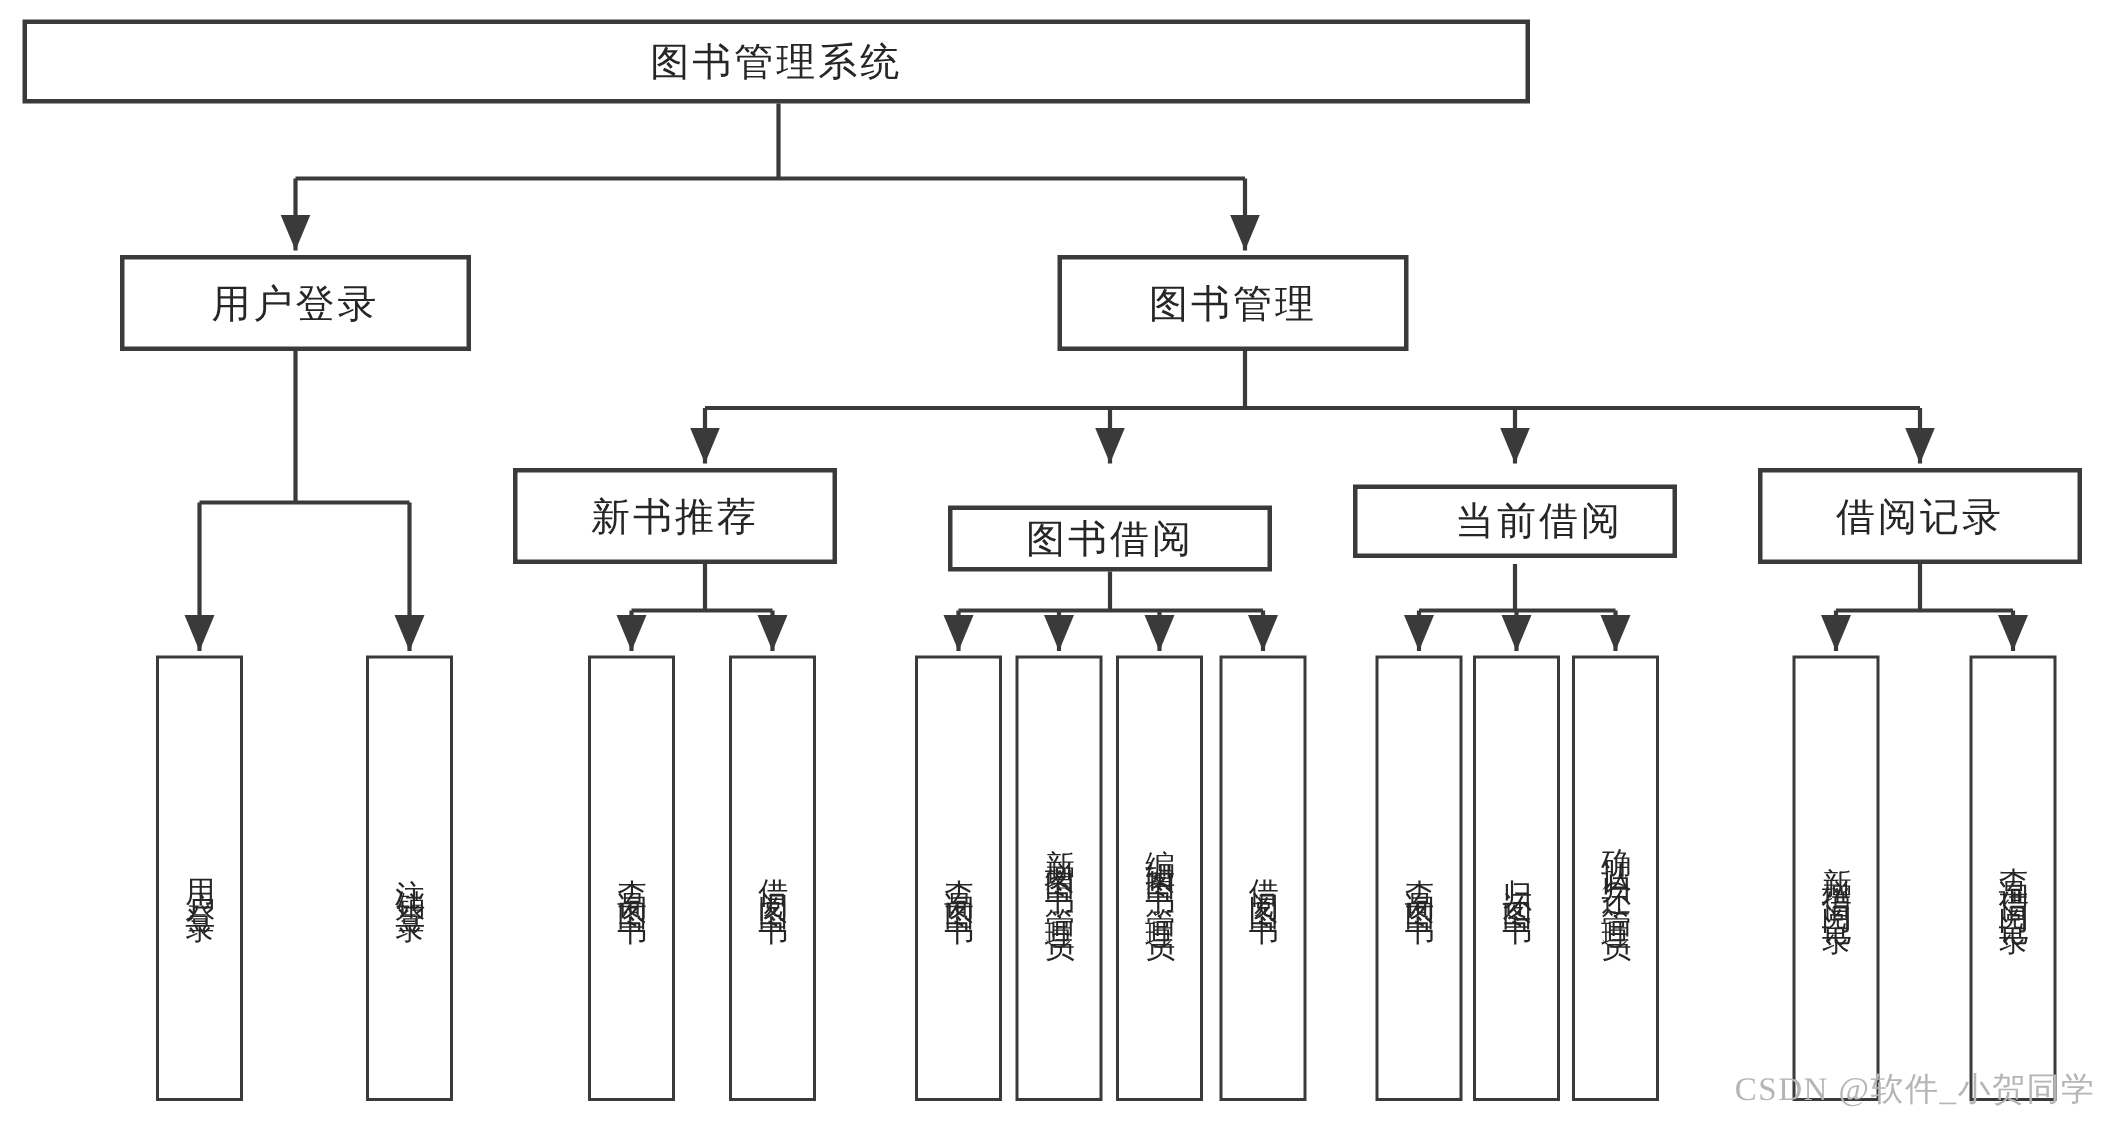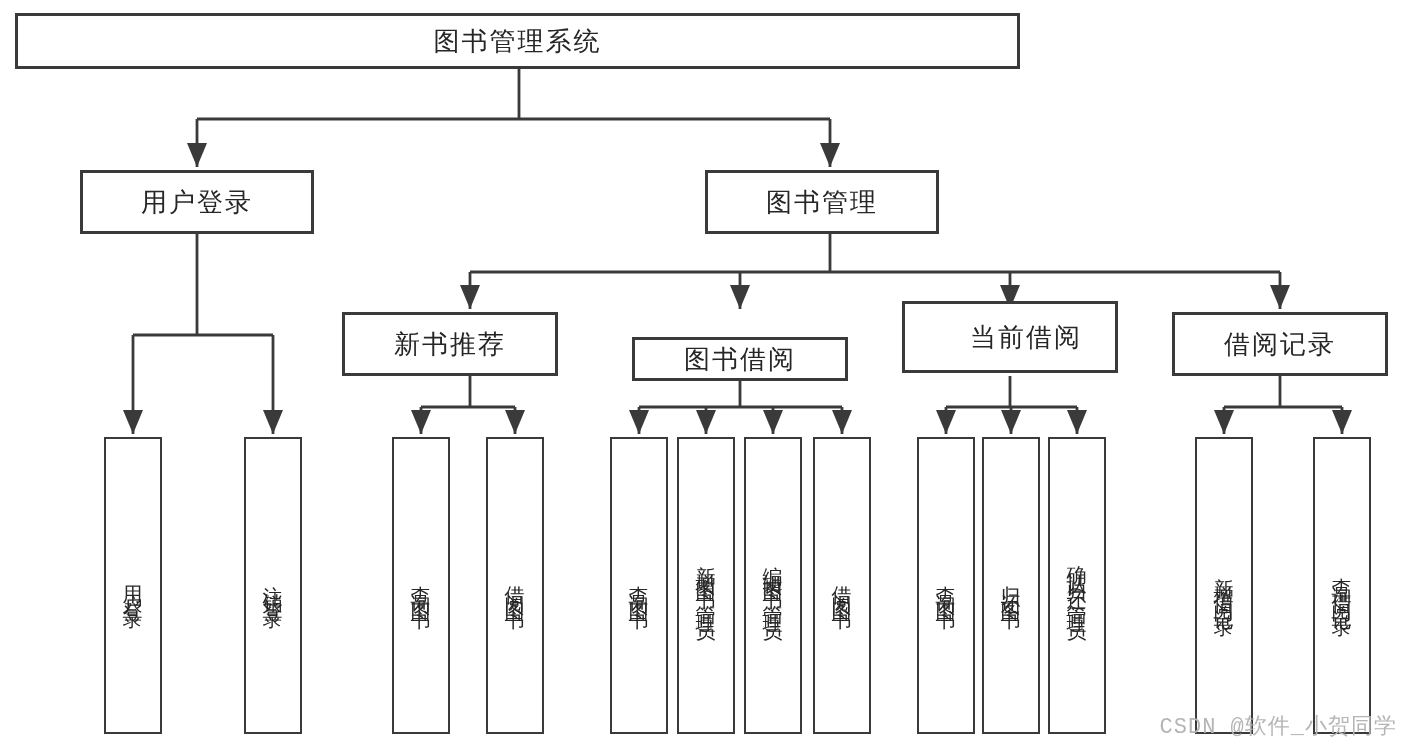--- a/index.html
+++ b/index.html
@@ -16,21 +16,21 @@
   .hlabel{font-size:26px;letter-spacing:2px;color:#262626;}
   .leaf{border-width:2px;}
   .vtext{
     writing-mode:vertical-rl;text-orientation:mixed;
     font-size:20px;letter-spacing:8px;line-height:1.1;color:#262626;
     max-height:100%;
   }
   .watermark{
     position:absolute;right:8px;bottom:6px;
     font-size:22px;letter-spacing:1px;color:#b5b5b5;
-    font-family:Liberation Mono, monospace;white-space:nowrap;
+    font-family:Liberation Serif, serif;white-space:nowrap;
   }
 </style>
 </head>
 <body>
 
 <div class="stage">
 
   <svg class="wires" width="1405" height="747" viewBox="0 0 1405 747" xmlns="http://www.w3.org/2000/svg">
     <defs>
       <marker id="ah" markerUnits="userSpaceOnUse" markerWidth="26" markerHeight="26" refX="24" refY="13" orient="auto">
@@ -84,21 +84,21 @@
   <div class="node" style="left:705px;top:170px;width:234px;height:64px;">
     <span class="hlabel">图书管理</span>
   </div>
 
   <div class="node" style="left:342px;top:312px;width:216px;height:64px;">
     <span class="hlabel">新书推荐</span>
   </div>
   <div class="node" style="left:632px;top:312px;width:216px;height:44px;margin-top:25px;">
     <span class="hlabel">图书借阅</span>
   </div>
-  <div class="node" style="left:902px;top:301px;width:216px;height:72px;padding-left:32px;">
+  <div class="node" style="left:902px;top:323px;width:216px;height:49px;padding-left:32px;">
     <span class="hlabel">当前借阅</span>
   </div>
   <div class="node" style="left:1172px;top:312px;width:216px;height:64px;">
     <span class="hlabel">借阅记录</span>
   </div>
 
   <div class="node leaf" style="left:104px;top:437px;width:58px;height:297px;">
     <span class="vtext">用户登录</span>
   </div>
   <div class="node leaf" style="left:244px;top:437px;width:58px;height:297px;">

